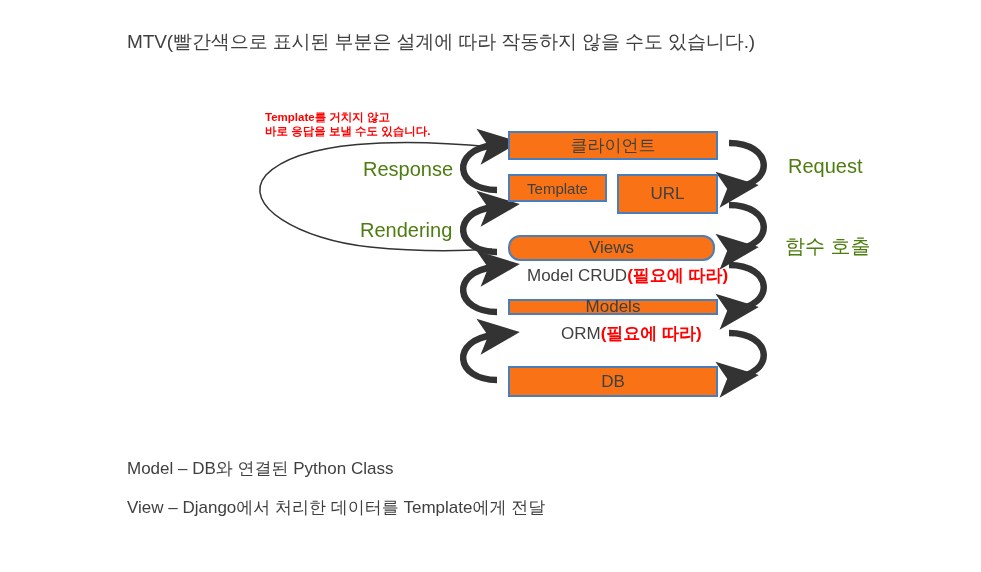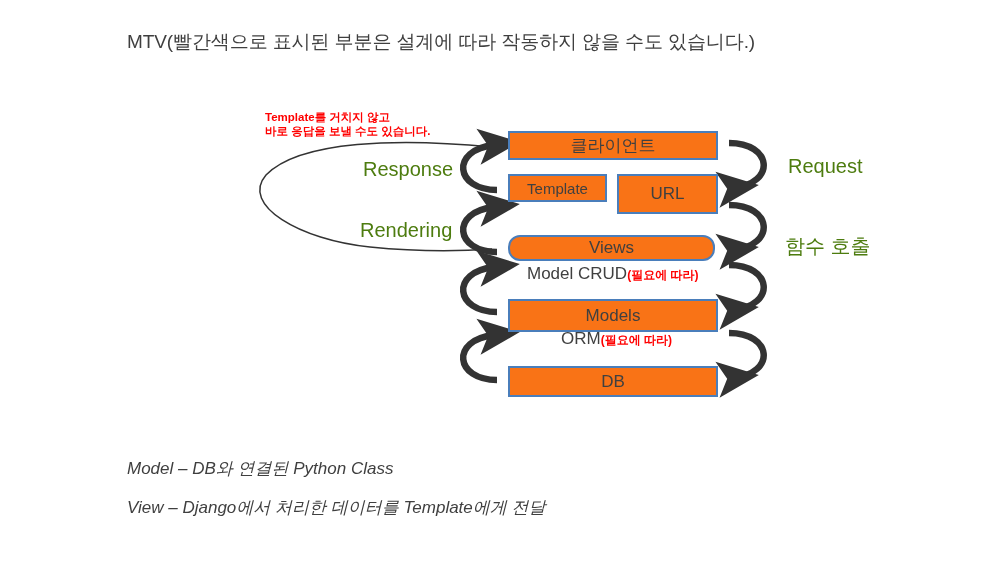--- a/index.html
+++ b/index.html
@@ -69,57 +69,56 @@
     justify-content: center;
     color: #404040;
     white-space: nowrap;
   }
   .nodebox span { display: block; }
 
   #box-client   { left: 508px; top: 131px; width: 210px; height: 29px; font-size: 17px; }
   #box-template { left: 508px; top: 174px; width: 99px;  height: 28px; font-size: 15px; }
   #box-url      { left: 617px; top: 174px; width: 101px; height: 40px; font-size: 17px; }
   #box-views    { left: 508px; top: 235px; width: 207px; height: 26px; font-size: 17px; border-radius: 12px; }
-  #box-models   { left: 508px; top: 299px; width: 210px; height: 33px; font-size: 17px; }
+  #box-models   { left: 508px; top: 299px; width: 210px; height: 16px; font-size: 17px; }
   #box-db       { left: 508px; top: 366px; width: 210px; height: 31px; font-size: 17px; }
 
   
   .edge-label {
     position: absolute;
     white-space: nowrap;
     color: #404040;
     font-size: 17px;
   }
   .edge-label .red {
     color: #ff0000;
-    font-size: 12px;
+    font-size: 17px;
     font-weight: bold;
   }
   #label-modelcrud { left: 527px; top: 264px; }
-  #label-orm       { left: 561px; top: 329px; }
+  #label-orm       { left: 561px; top: 322px; }
 
   
   .side-label {
     position: absolute;
     white-space: nowrap;
     color: #4d7c0f;
     font-size: 20px;
   }
   #label-response  { left: 363px; top: 158px; }
   #label-rendering { left: 360px; top: 219px; }
   #label-request   { left: 788px; top: 155px; }
   #label-funcall   { left: 785px; top: 233px; }
 
   
   #notes {
     position: absolute;
     left: 127px;
     top: 449px;
     width: 700px;
-    font-style: italic;
   }
   .note-line {
     font-size: 17px;
     color: #3f3f3f;
     line-height: 39px;
     white-space: nowrap;
   }
 </style>
 </head>
 <body>

